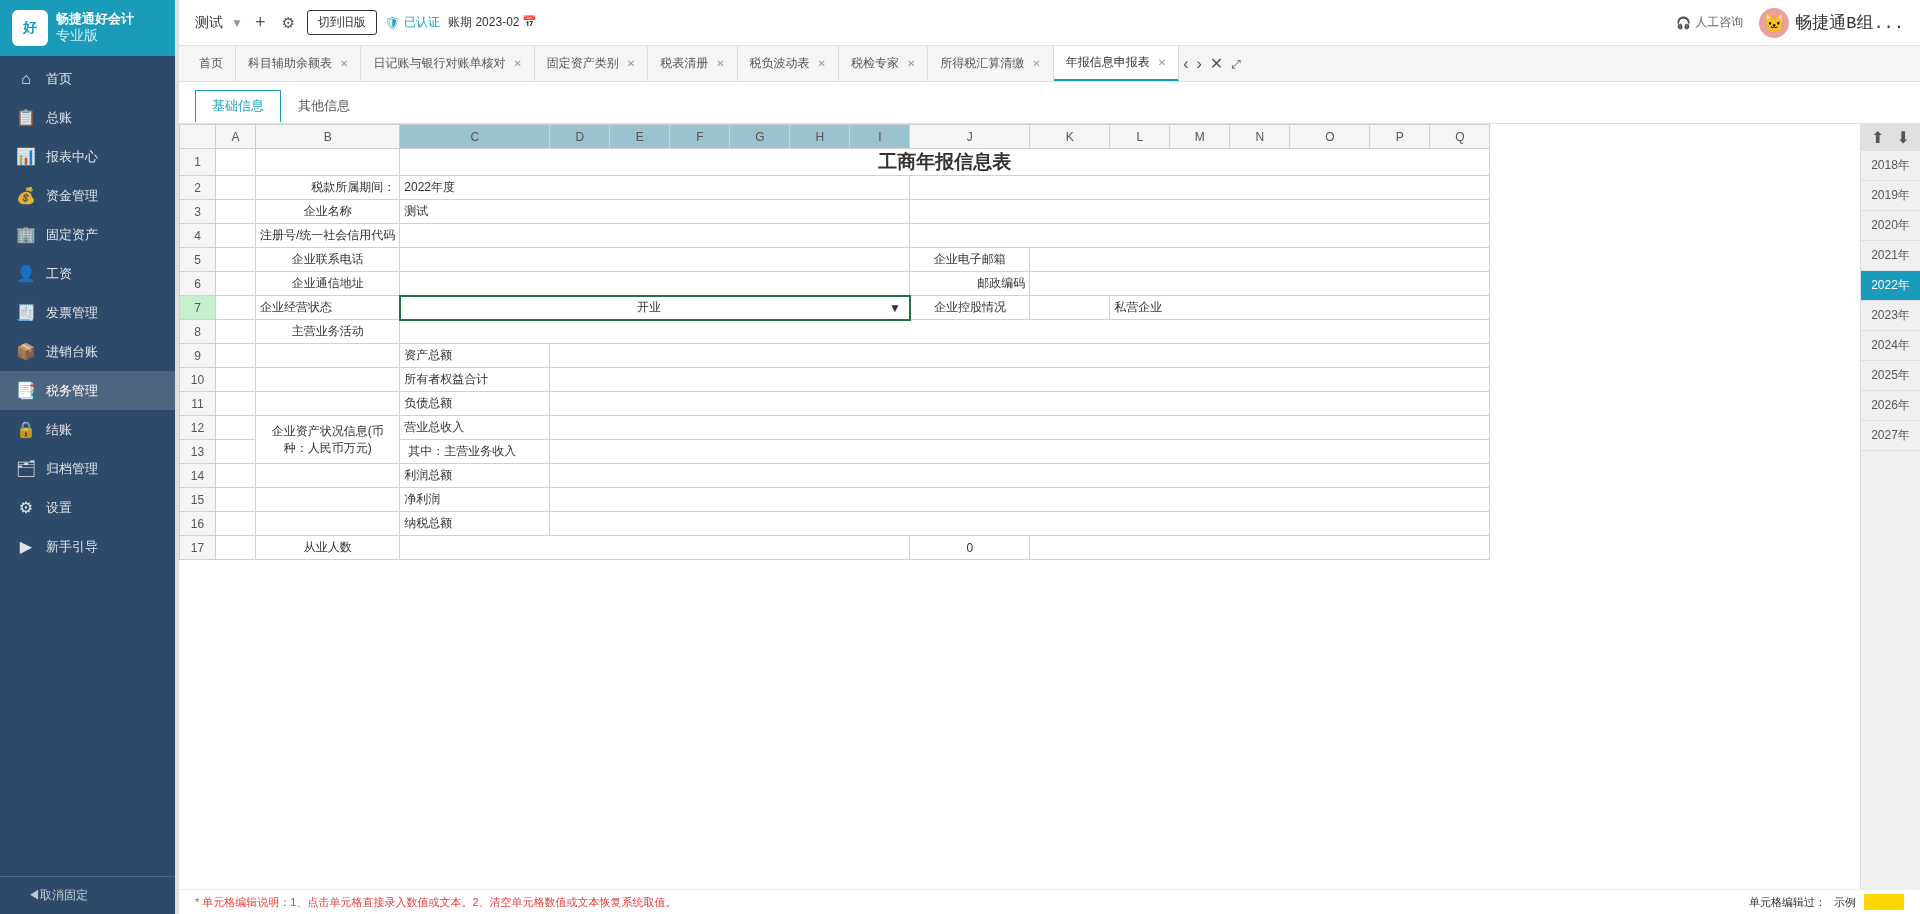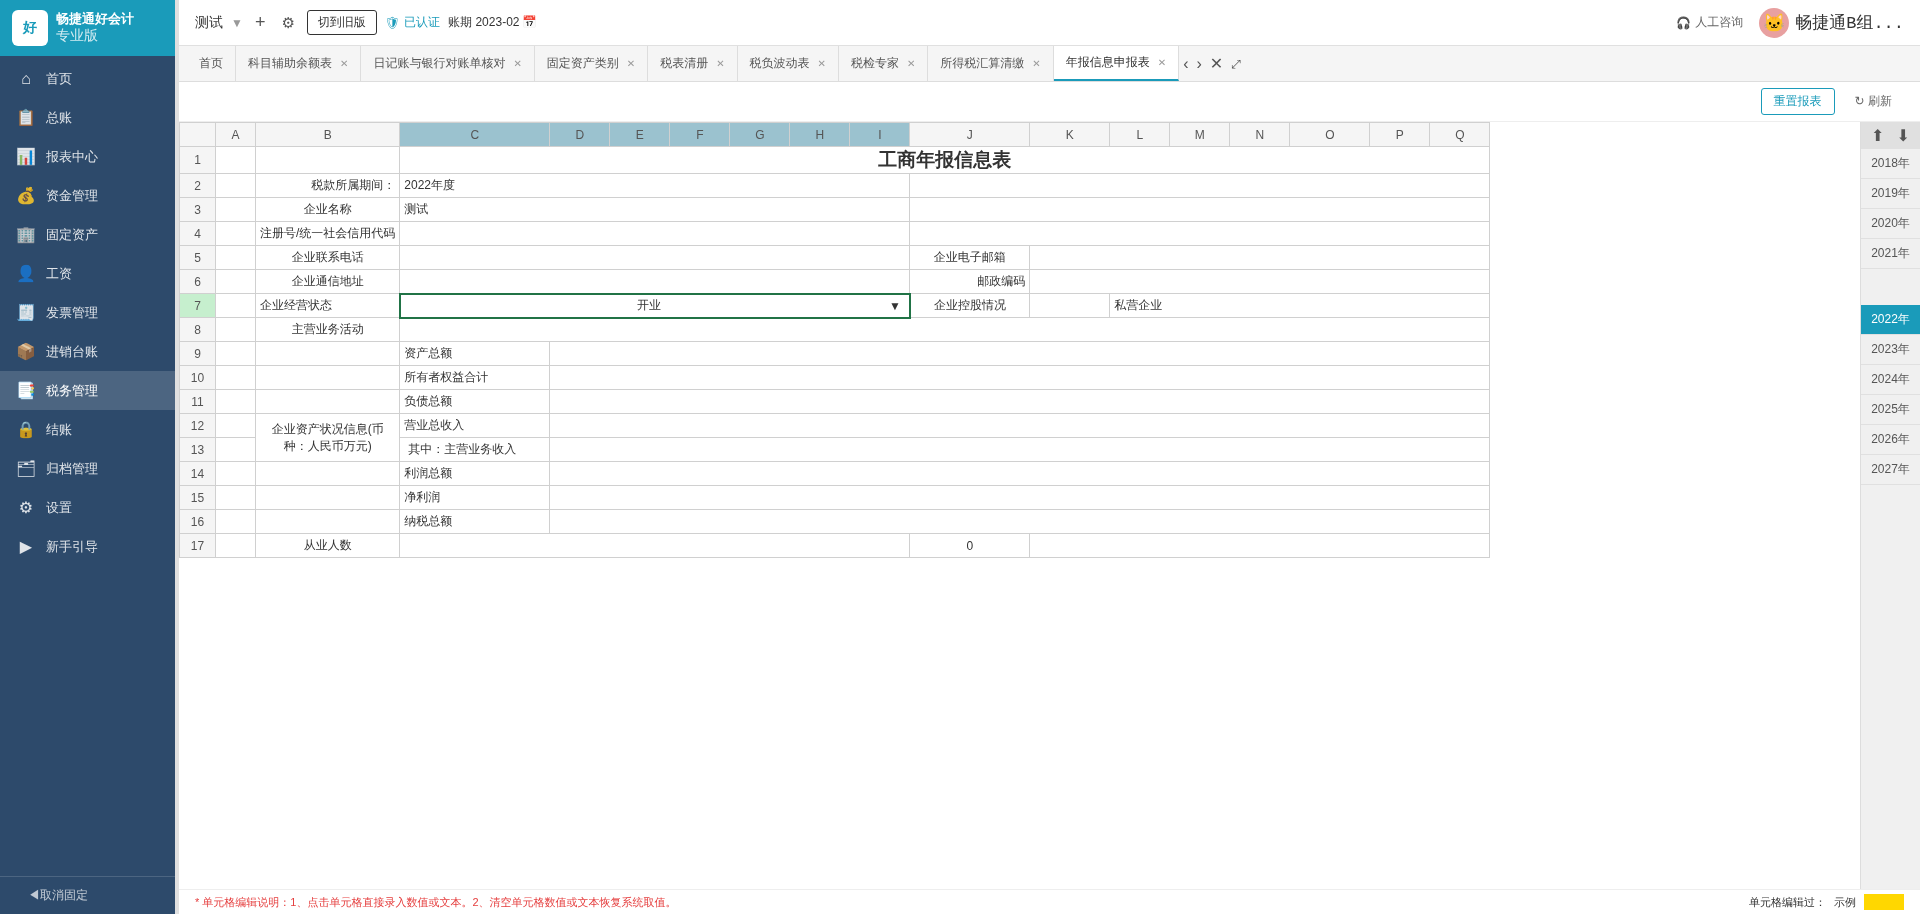--- a/index.html
+++ b/index.html
@@ -119,21 +119,21 @@
 
     
     .year-panel {
       width: 60px; background: #f0f0f0; display: flex; flex-direction: column;
       border-left: 1px solid #ddd; overflow-y: auto; flex-shrink: 0;
     }
     .year-item {
       padding: 6px 4px; text-align: center; font-size: 12px;
       color: #555; cursor: pointer; border-bottom: 1px solid #e0e0e0;
     }
-    .year-item.active { background: #1a9bba; color: white; margin-top: 36px; }
+    .year-item.active { background: #1a9bba; color: white; }
     .year-arrow { background: none; border: none; cursor: pointer; color: #555; font-size: 16px; }
 
     
     .statusbar {
       background: white; border-top: 1px solid #eee;
       padding: 4px 16px; font-size: 11px; color: #e53e3e;
       display: flex; align-items: center; justify-content: space-between;
     }
     .statusbar-right { color: #333; display: flex; align-items: center; gap: 8px; }
     .statusbar-example { width: 40px; height: 16px; background: #ffd700; display: inline-block; }
@@ -283,25 +283,25 @@
     </div>
     <button class="tab-nav-btn">‹</button>
     <button class="tab-nav-btn">›</button>
     <button class="tab-nav-btn">✕</button>
     <button class="tab-nav-btn" style="font-size:12px;">⤢</button>
   </div>
 
   <div class="content">
     <div class="inner-panel">
 
-
-      <div class="toolbar">
-        <button class="toolbar-btn reset">重置报表</button>
-        <button class="toolbar-btn refresh">↻ <span>刷新</span></button>
+      <div class="sub-tabbar">
+        <div class="sub-tab active">基础信息</div>
+        <div class="sub-tab">其他信息</div>
       </div>
+
 
       <div style="display:flex; flex:1; overflow:hidden;">
         <div class="spreadsheet-container">
           <div class="spreadsheet-inner">
             <table class="sheet">
               <colgroup>
                 <col style="width:36px">
                 <col style="width:40px">
                 <col style="width:140px">
                 <col style="width:150px">

